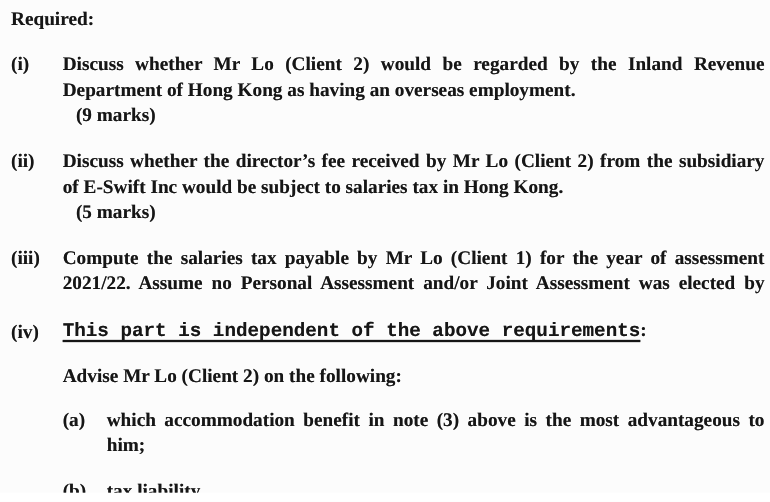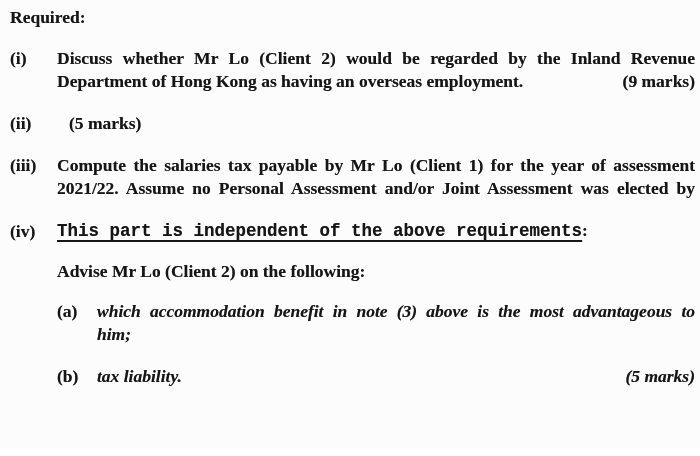--- a/index.html
+++ b/index.html
@@ -36,20 +36,21 @@
     flex: 1;
     min-width: 0;
   }
   .jline {
     text-align: justify;
     text-align-last: justify;
   }
   .lline {
     display: flex;
     justify-content: space-between;
+    flex-direction: column;
   }
   .lline .marks {
     white-space: nowrap;
     padding-left: 12px;
   }
   .underlined {
     text-decoration: underline;
     text-decoration-thickness: 2px;
     text-underline-offset: 3.5px;
     font-family: Liberation Mono, monospace;
@@ -62,21 +63,20 @@
     margin-left: 47px;
     margin-bottom: 19px;
   }
   .sub-item .sub-label {
     width: 40px;
     flex-shrink: 0;
   }
   .sub-item .item-body {
     flex: 1;
     min-width: 0;
-    font-style: italic;
   }
 </style>
 </head>
 <body>
 
 <div class="page">
 
   <div class="doc-heading">Required:</div>
 
   <div class="req-item">
@@ -86,21 +86,23 @@
       <div class="lline">
         <span>Department of Hong Kong as having an overseas employment.</span>
         <span class="marks">(9 marks)</span>
       </div>
     </div>
   </div>
 
   <div class="req-item">
     <div class="item-label">(ii)</div>
     <div class="item-body">
+      <div class="jline">Discuss whether the director’s fee received by Mr Lo (Client 2) from the subsidiary</div>
       <div class="lline">
+        <span>of E-Swift Inc would be subject to salaries tax in Hong Kong.</span>
         <span class="marks">(5 marks)</span>
       </div>
     </div>
   </div>
 
   <div class="req-item">
     <div class="item-label">(iii)</div>
     <div class="item-body">
       <div class="jline">Compute the salaries tax payable by Mr Lo (Client 1) for the year of assessment</div>
       <div class="jline">2021/22. Assume no Personal Assessment and/or Joint Assessment was elected by</div>

